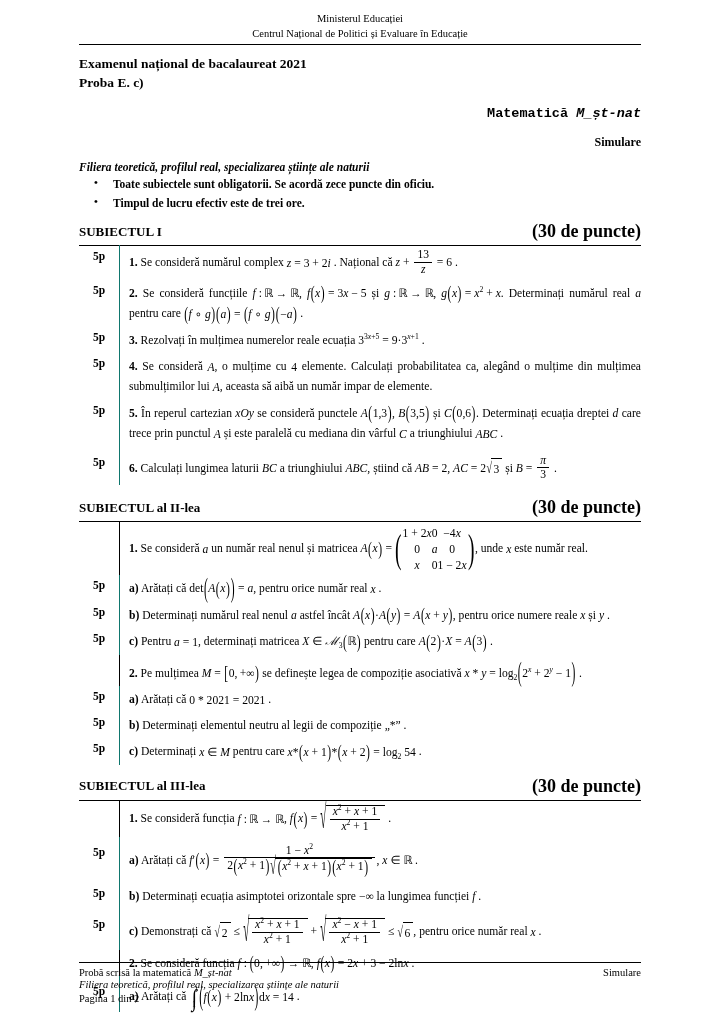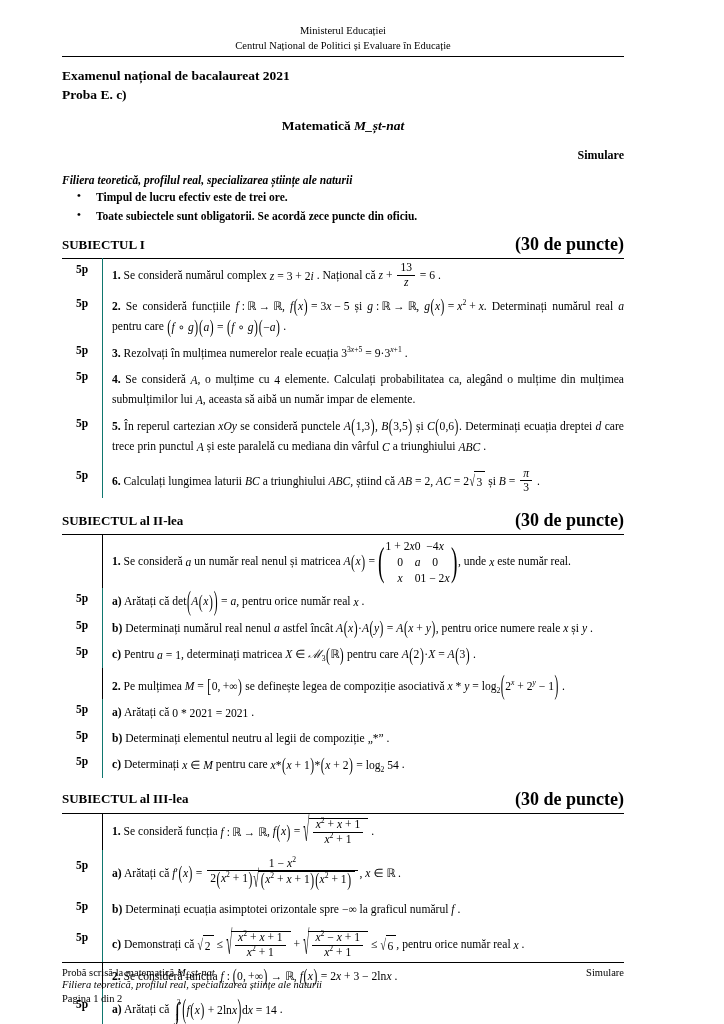--- a/index.html
+++ b/index.html
@@ -12,21 +12,22 @@
     height: 1024px;
     font-family: "Liberation Serif", "DejaVu Serif", serif;
     color: #000000;
     overflow: hidden;
   }
   .page {
     position: relative;
     width: 684px;
     height: 1024px;
     box-sizing: border-box;
-    padding: 24px 60px 0 62px;
+    padding: 12px 60px 0 62px;
+    margin-left: 17px;
   }
 
   
   .mi { font-style: italic; font-family: "Liberation Serif", serif; }
   .bb { font-family: "DejaVu Sans", sans-serif; font-style: normal; letter-spacing: -0.5px; }
   .math { font-family: "Liberation Serif", serif; white-space: nowrap; display: inline-block;
           vertical-align: middle; }
   sup { font-size: 0.66em; vertical-align: super; line-height: 0; }
   sub { font-size: 0.66em; vertical-align: sub; line-height: 0; }
 
@@ -108,24 +109,25 @@
     margin: 2px 0 0 0;
   }
   .exam-title {
     text-align: left;
     font-weight: bold;
     font-size: 13.5px;
     line-height: 1.45;
     margin-top: 9px;
   }
   .subject-name {
-    text-align: center;
+    text-align: right;
     font-weight: bold;
     font-size: 13.5px;
     margin-top: 13px;
+    font-family: Liberation Mono, monospace;
   }
   .subject-name .it { font-style: italic; }
   .sim-right {
     text-align: right;
     font-weight: bold;
     font-size: 12px;
     margin-top: 14px;
   }
   .filiera {
     font-weight: bold;
@@ -233,22 +235,22 @@
 
   <div class="subject-name">
     <span>Matematică </span><span class="it">M_șt-nat</span>
   </div>
 
   <div class="sim-right">Simulare</div>
 
   <div class="filiera">Filiera teoretică, profilul real, specializarea științe ale naturii</div>
 
   <ul class="notes">
+    <li>Toate subiectele sunt obligatorii. Se acordă zece puncte din oficiu.</li>
     <li>Timpul de lucru efectiv este de trei ore.</li>
-    <li>Toate subiectele sunt obligatorii. Se acordă zece puncte din oficiu.</li>
   </ul>
 
   <div class="section-head">
     <span>SUBIECTUL I</span>
     <span class="pts">(30 de puncte)</span>
   </div>
 
   <table class="ptable">
     <tbody>
         <tr>
@@ -396,21 +398,21 @@
       <td class="pcol">5p</td>
       <td class="body">
         <span class="num-label">a)</span>
         <span>Arătați că </span><span class="math"><span class="mi">f</span>′<span class="paren">(</span><span class="mi">x</span><span class="paren">)</span> = <span class="frac"><span class="num">1 − <span class="mi">x</span><sup>2</sup></span><span class="den">2<span class="paren">(</span><span class="mi">x</span><sup>2</sup> + 1<span class="paren">)</span><span class="sqrt tall"><span class="radic">√</span><span class="rad-body"><span class="paren">(</span><span class="mi">x</span><sup>2</sup> + <span class="mi">x</span> + 1<span class="paren">)</span><span class="paren">(</span><span class="mi">x</span><sup>2</sup> + 1<span class="paren">)</span></span></span></span></span></span><span>, </span><span class="math"><span class="mi">x</span> ∈ <span class="bb">ℝ</span></span><span> .</span>
       </td>
     </tr>
     <tr class="spaced">
       <td class="pcol">5p</td>
       <td class="body">
         <span class="num-label">b)</span>
-        <span>Determinați ecuația asimptotei orizontale spre </span><span class="math">−∞</span><span> la graficul numărul </span><span class="math mi">f</span><span> .</span>
+        <span>Determinați ecuația asimptotei orizontale spre </span><span class="math">−∞</span><span> la lungimea funcției </span><span class="math mi">f</span><span> .</span>
       </td>
     </tr>
     <tr class="spaced">
       <td class="pcol">5p</td>
       <td class="body">
         <span class="num-label">c)</span>
         <span>Demonstrați că </span><span class="math"><span class="sqrt"><span class="radic">√</span><span class="rad-body">2</span></span> ≤ <span class="sqrt big"><span class="radic">√</span><span class="rad-body"><span class="frac"><span class="num"><span class="mi">x</span><sup>2</sup> + <span class="mi">x</span> + 1</span><span class="den"><span class="mi">x</span><sup>2</sup> + 1</span></span></span></span> + <span class="sqrt big"><span class="radic">√</span><span class="rad-body"><span class="frac"><span class="num"><span class="mi">x</span><sup>2</sup> − <span class="mi">x</span> + 1</span><span class="den"><span class="mi">x</span><sup>2</sup> + 1</span></span></span></span> ≤ <span class="sqrt"><span class="radic">√</span><span class="rad-body">6</span></span></span><span>, pentru orice număr real </span><span class="math mi">x</span><span> .</span>
       </td>
     </tr>
     <tr>

